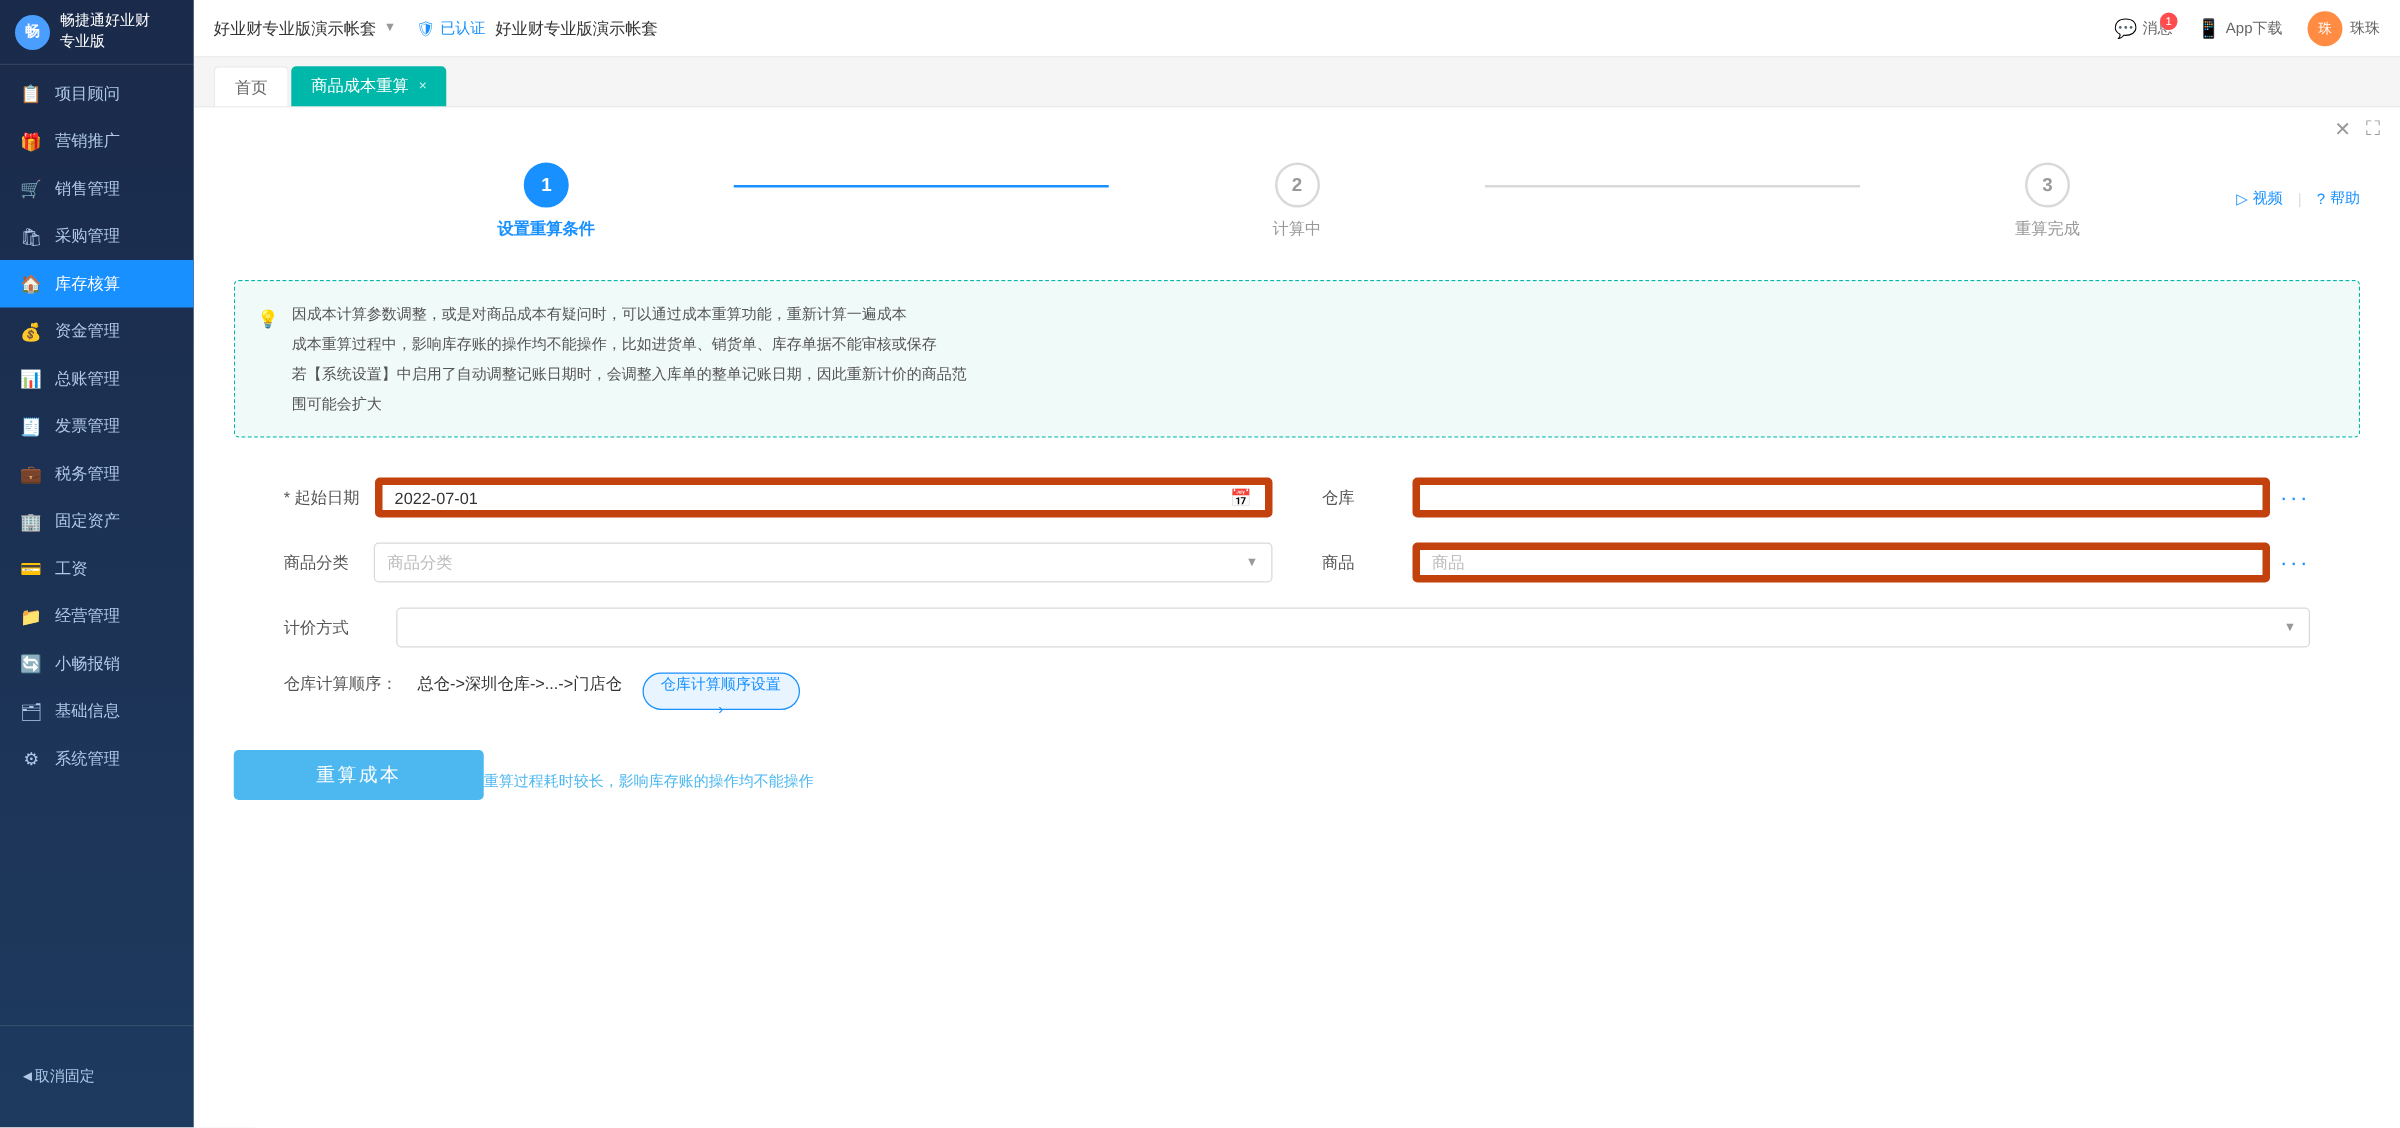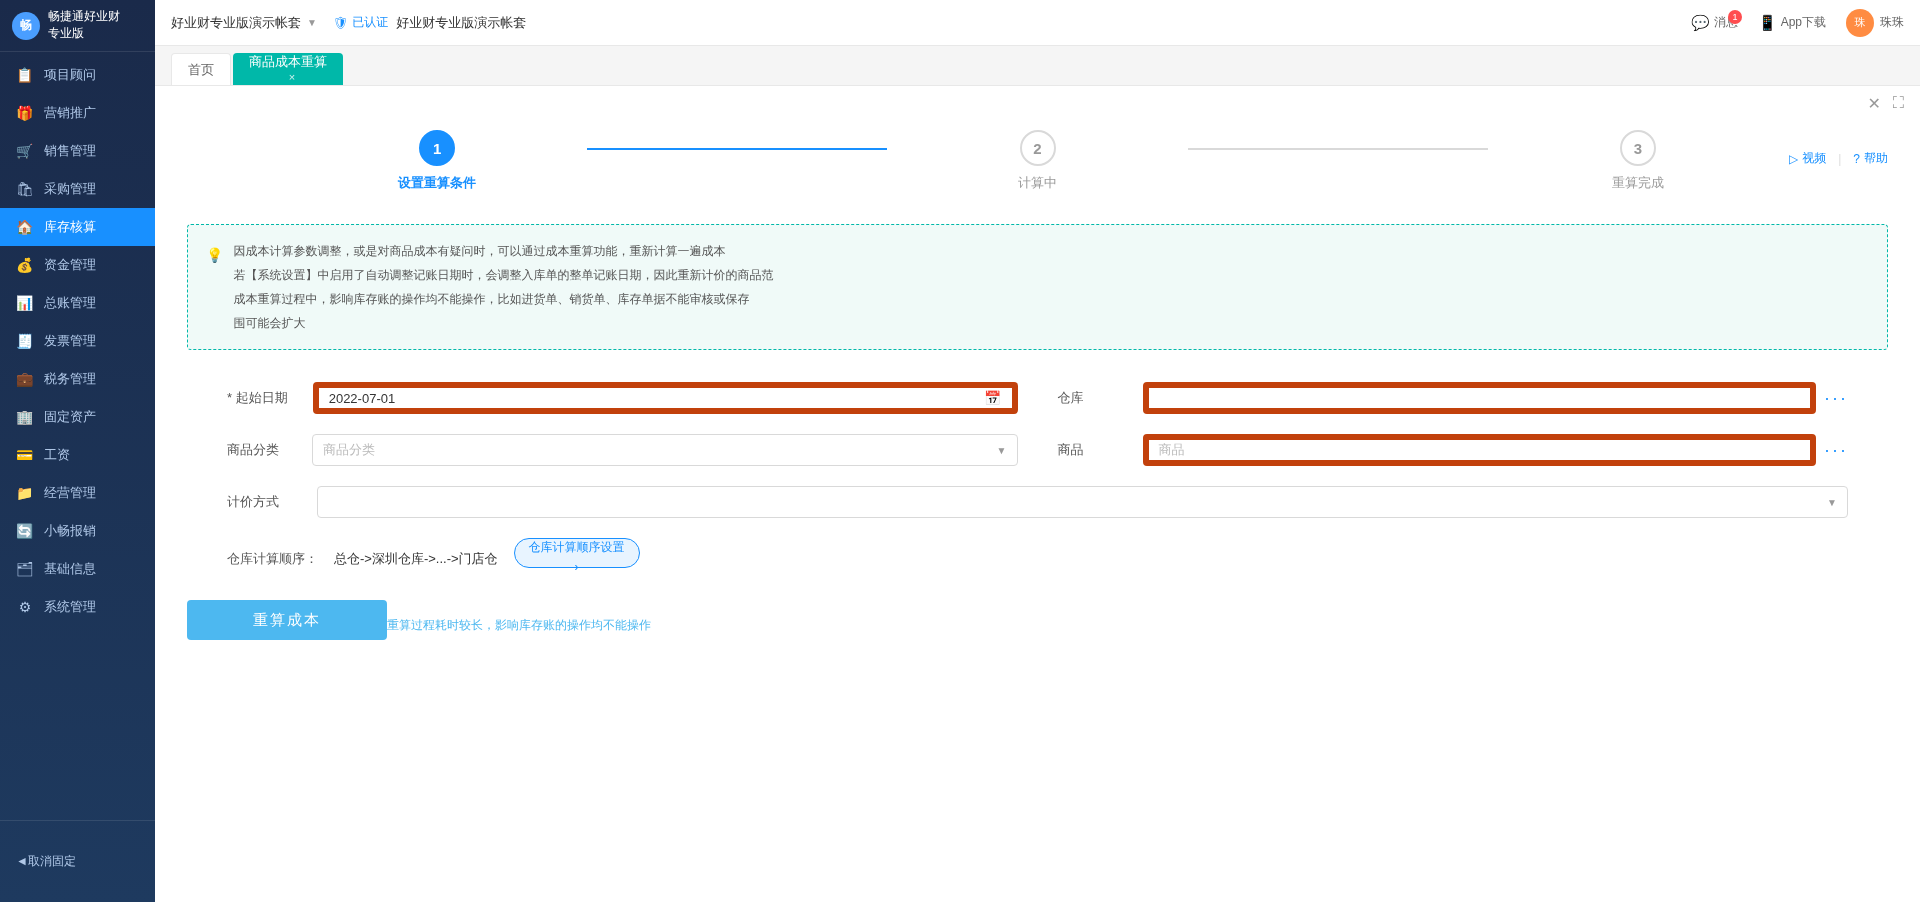--- a/index.html
+++ b/index.html
@@ -179,21 +179,20 @@
       padding: 0 16px;
       cursor: pointer;
       font-size: 13px;
       color: #666;
       margin-right: 2px;
       border-radius: 4px 4px 0 0;
     }
     .tab-item.active {
       background: #00b8a9;
       color: white;
-      flex-direction: column;
     }
     .tab-item .close-btn {
       margin-left: 8px;
       font-size: 11px;
       color: rgba(255,255,255,0.8);
     }
     .tab-item.inactive { background: white; border: 1px solid #e8e8e8; border-bottom: none; }
 
     
     .content {
@@ -300,21 +299,21 @@
     .form-section {
       display: grid;
       grid-template-columns: 1fr 1fr;
       gap: 20px 40px;
       margin: 0 0 20px 0;
       padding: 0 40px;
     }
     .form-row {
       display: flex;
       align-items: center;
-      gap: 25px;
+      gap: 12px;
     }
     .form-label {
       font-size: 13px;
       color: #555;
       white-space: nowrap;
       min-width: 60px;
     }
     .form-input {
       flex: 1;
       height: 32px;
@@ -345,21 +344,21 @@
     .form-dots {
       color: #1890ff;
       font-size: 18px;
       cursor: pointer;
       letter-spacing: 2px;
     }
 
     
     .calc-order-row {
       display: flex;
-      align-items: flex-end;
+      align-items: flex-start;
       gap: 16px;
       padding: 0 40px;
       margin: 8px 0 32px 0;
     }
     .calc-order-label { font-size: 13px; color: #555; white-space: nowrap; }
     .calc-order-value { font-size: 13px; color: #333; }
     .calc-order-btn {
       height: 30px;
       border: 1px solid #1890ff;
       border-radius: 15px;
@@ -572,22 +571,22 @@
           <span>?</span>
           <span>帮助</span>
         </span>
       </div>
     </div>
 
     <div class="info-box">
       <span class="info-icon">💡</span>
       <div>
         <div>因成本计算参数调整，或是对商品成本有疑问时，可以通过成本重算功能，重新计算一遍成本</div>
+        <div>成本重算过程中，影响库存账的操作均不能操作，比如进货单、销货单、库存单据不能审核或保存</div>
         <div>若【系统设置】中启用了自动调整记账日期时，会调整入库单的整单记账日期，因此重新计价的商品范</div>
-        <div>成本重算过程中，影响库存账的操作均不能操作，比如进货单、销货单、库存单据不能审核或保存</div>
         <div>围可能会扩大</div>
       </div>
     </div>
 
     <div class="form-section">
 
       <div class="form-row">
         <span class="form-label">* 起始日期</span>
         <div class="form-input">
           <span style="flex:1;">2022-07-01</span>

